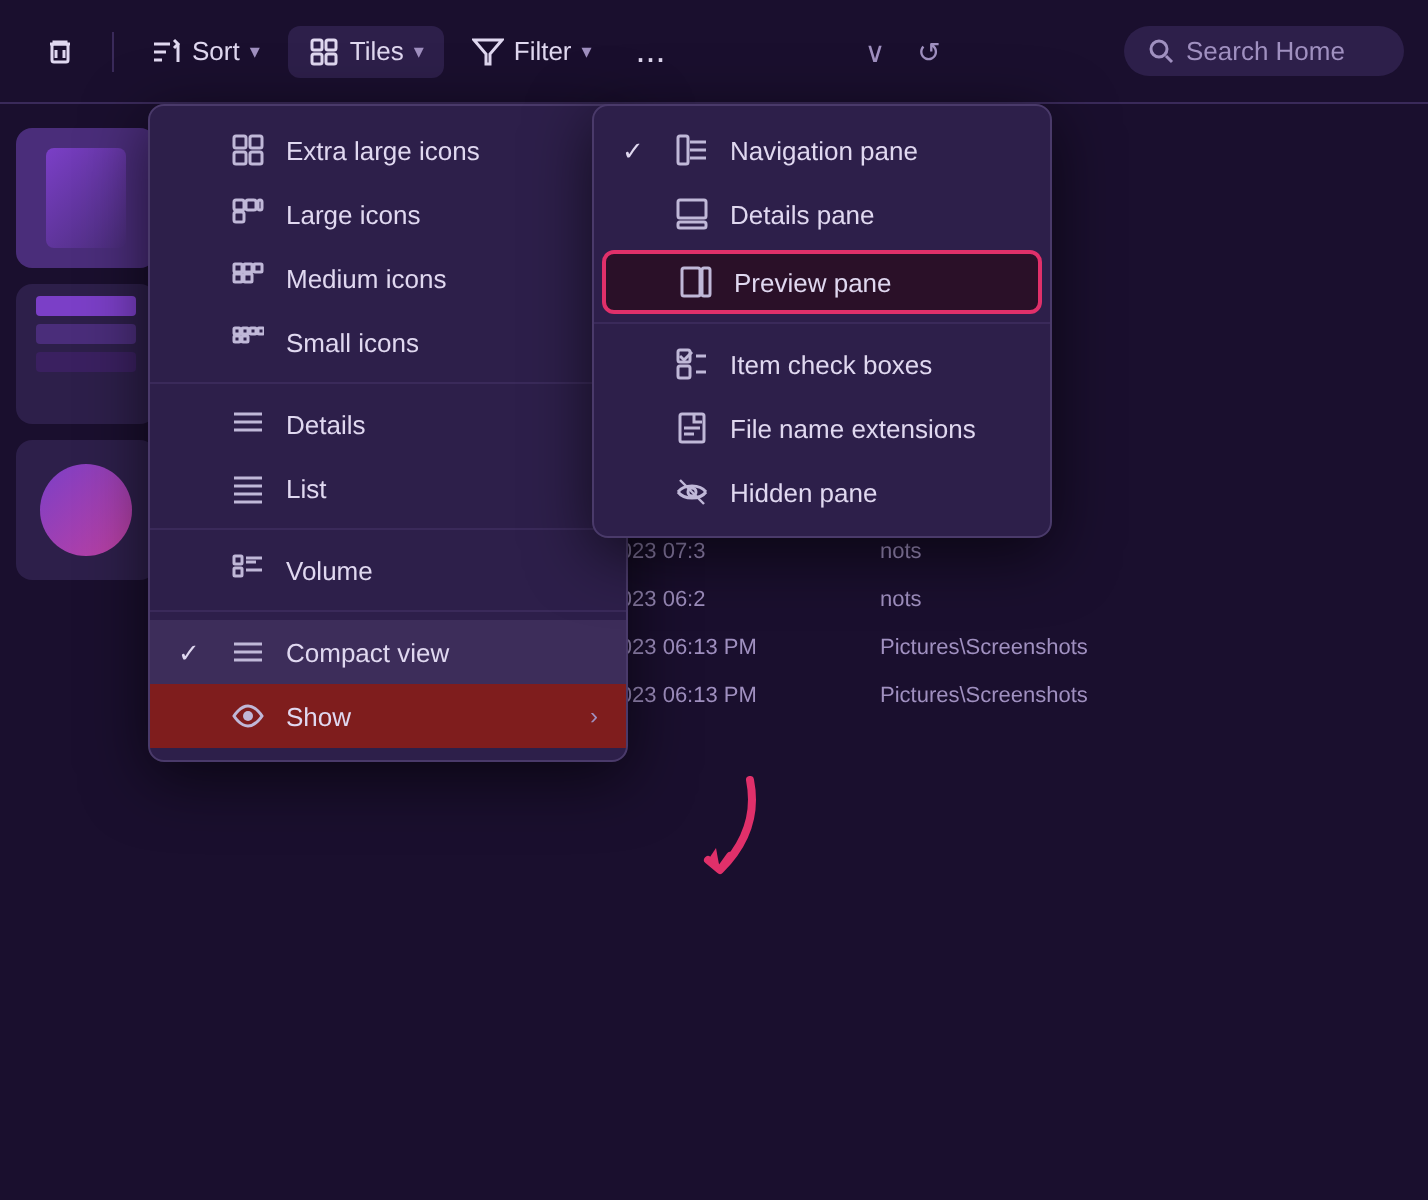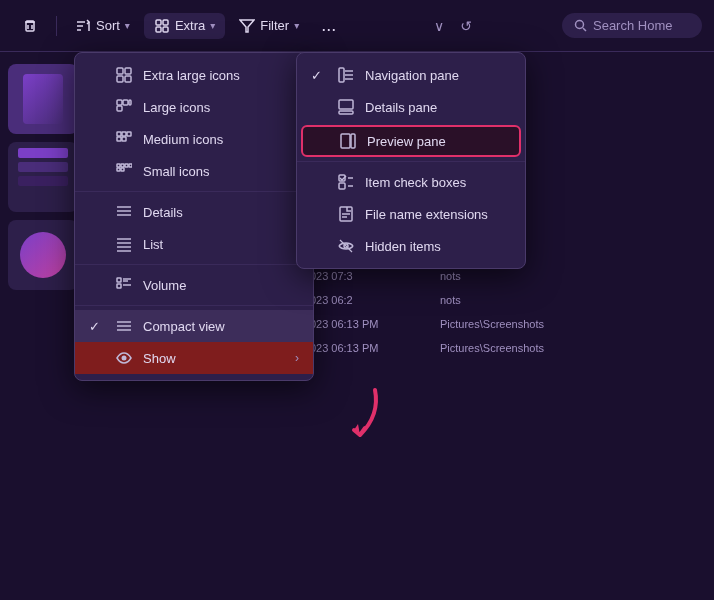--- a/index.html
+++ b/index.html
@@ -261,21 +261,21 @@
     <span style="font-size:10px;color:#a090c0;">▾</span>
   </div>
 
   <div class="toolbar-btn" style="background:#2d1f4a;">
     <svg class="icon-svg" viewBox="0 0 16 16" fill="none" stroke="#e0d8f0" stroke-width="1.5">
       <rect x="2" y="2" width="5" height="5" rx="1"></rect>
       <rect x="9" y="2" width="5" height="5" rx="1"></rect>
       <rect x="2" y="9" width="5" height="5" rx="1"></rect>
       <rect x="9" y="9" width="5" height="5" rx="1"></rect>
     </svg>
-    <span>Extra</span>
+    <span>Tiles</span>
     <span style="font-size:10px;color:#a090c0;">▾</span>
   </div>
 
   <div class="toolbar-btn">
     <svg class="icon-svg" viewBox="0 0 16 16" fill="none" stroke="#e0d8f0" stroke-width="1.5">
       <polygon points="1,2 15,2 9,9 9,14 7,14 7,9"></polygon>
     </svg>
     <span>Filter</span>
     <span style="font-size:10px;color:#a090c0;">▾</span>
   </div>
@@ -608,21 +608,21 @@
   <div class="menu-item">
     <span class="check"></span>
     <span class="icon-box">
       <svg class="menu-icon-svg" viewBox="0 0 16 16">
           <path d="M1 8 C4 4 12 4 15 8"></path>
           <path d="M1 8 C4 12 12 12 15 8"></path>
           <circle cx="8" cy="8" r="2"></circle>
           <line x1="2" y1="2" x2="14" y2="14" stroke="#c0b8d8" stroke-width="1.2"></line>
         </svg>
     </span>
-    <span>Hidden items</span>
+    <span>Hidden pane</span>
   </div>
 
 </div>
 
 <div class="arrow-indicator">
   <svg viewBox="0 0 80 80" fill="none" xmlns="http://www.w3.org/2000/svg">
     <path d="M 65 10 Q 70 35 50 55 L 55 48 M 50 55 L 44 50" stroke="#e0306a" stroke-width="4" stroke-linecap="round" stroke-linejoin="round" fill="none"></path>
     <polygon points="44,50 50,55 48,44" fill="#e0306a"></polygon>
   </svg>
 </div>

